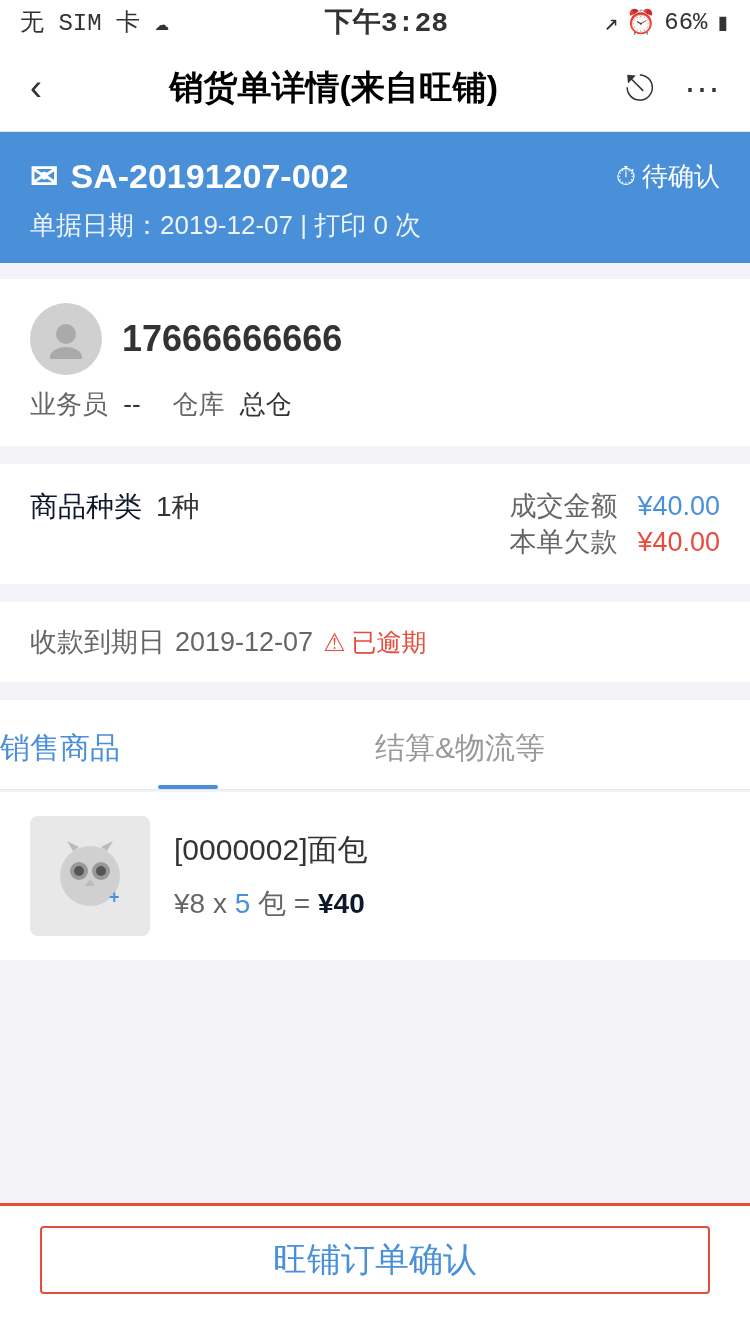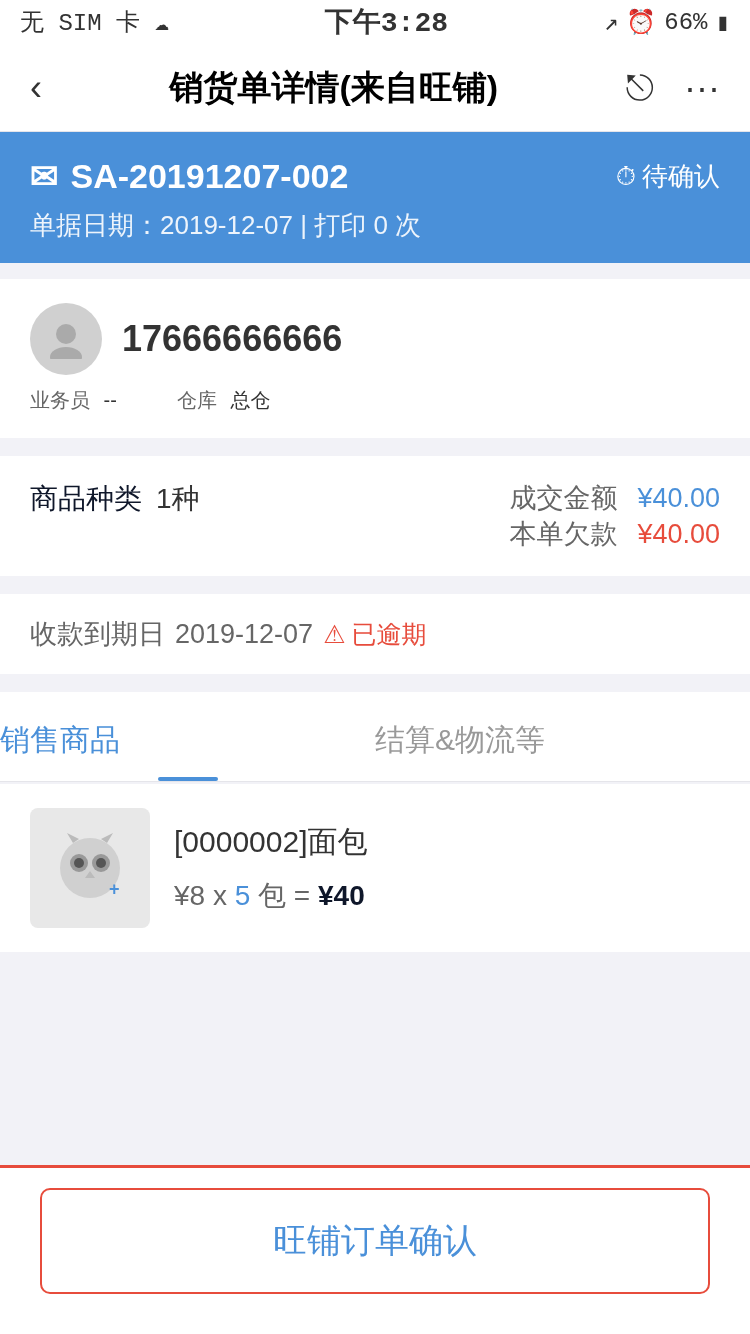--- a/index.html
+++ b/index.html
@@ -114,22 +114,22 @@
       font-weight: 600;
       color: #333;
     }
     .customer-detail {
       font-size: 26px;
       color: #666;
       margin-bottom: 10px;
     }
     .customer-meta {
       display: flex;
-      gap: 60px;
-      font-size: 20px;
+      gap: 32px;
+      font-size: 26px;
       color: #666;
       margin-top: 8px;
     }
     .customer-meta-item span.label { color: #666; }
     .customer-meta-item span.value { color: #333; margin-left: 8px; }
 
     
     .summary-section {
       background: #fff;
       padding: 24px 30px;
@@ -263,23 +263,23 @@
       position: fixed;
       bottom: 0;
       left: 0;
       width: 750px;
       background: #fff;
       padding: 20px 40px 40px;
       border-top: 3px solid #e74c3c;
     }
     .confirm-button {
       width: 100%;
-      height: 106px;
+      height: 68px;
       border: 2px solid #e74c3c;
-      border-radius: 10px;
+      border-radius: 4px;
       background: #fff;
       color: #4a90d9;
       font-size: 34px;
       font-weight: 500;
       cursor: pointer;
       display: flex;
       align-items: center;
       justify-content: center;
     }
 

